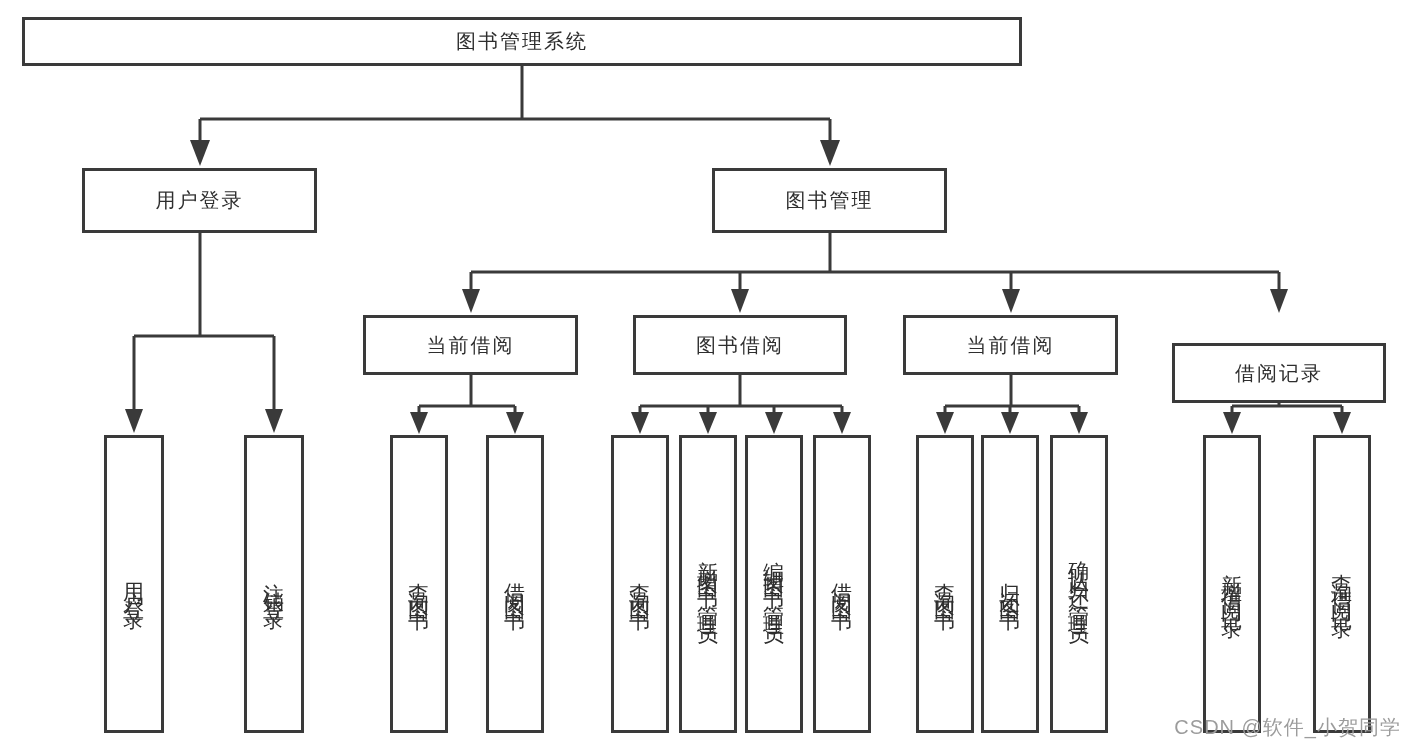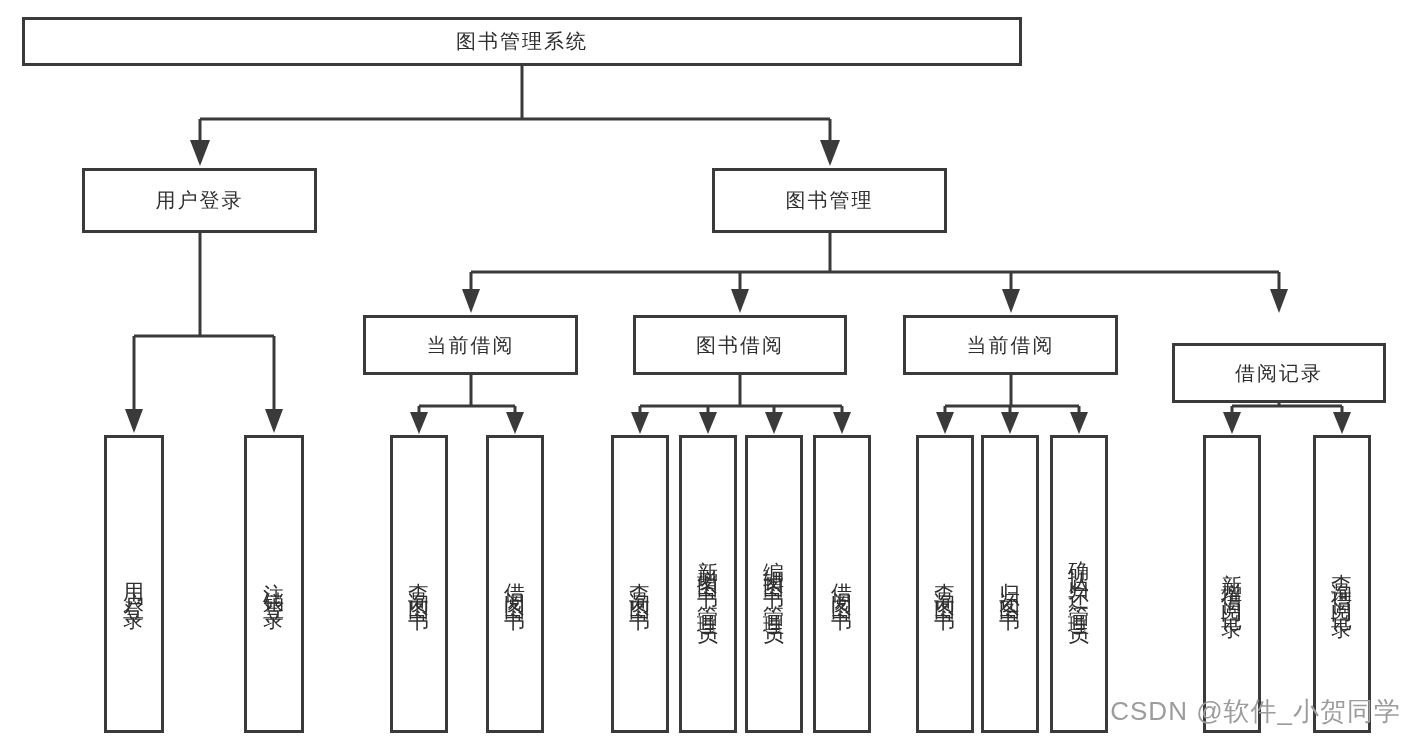--- a/index.html
+++ b/index.html
@@ -52,22 +52,22 @@
   .l-c1{left:611px;width:58px;}
   .l-c2{left:679px;width:58px;}
   .l-c3{left:745px;width:58px;}
   .l-c4{left:813px;width:58px;}
   .l-d1{left:916px;width:58px;}
   .l-d2{left:981px;width:58px;}
   .l-d3{left:1050px;width:58px;}
   .l-e1{left:1203px;width:58px;}
   .l-e2{left:1313px;width:58px;}
   .watermark{
-    position:absolute;right:4px;bottom:18px;
-    font-size:26px;color:var(--watermark);
+    position:absolute;right:4px;bottom:6px;
+    font-size:20px;color:var(--watermark);
     letter-spacing:1px;z-index:5;
   }
 </style>
 </head>
 <body>
 
 <div class="canvas">
 
   <svg class="wires" viewBox="0 0 1405 747" xmlns="http://www.w3.org/2000/svg">
 

